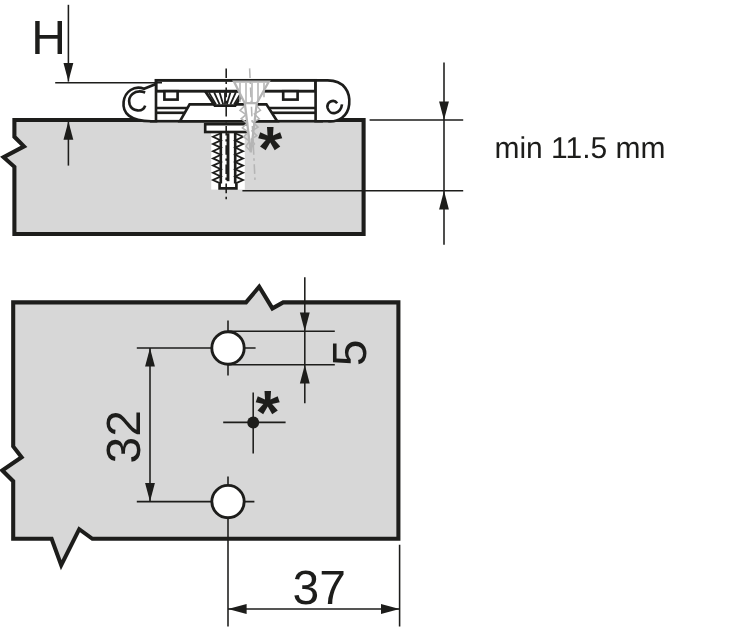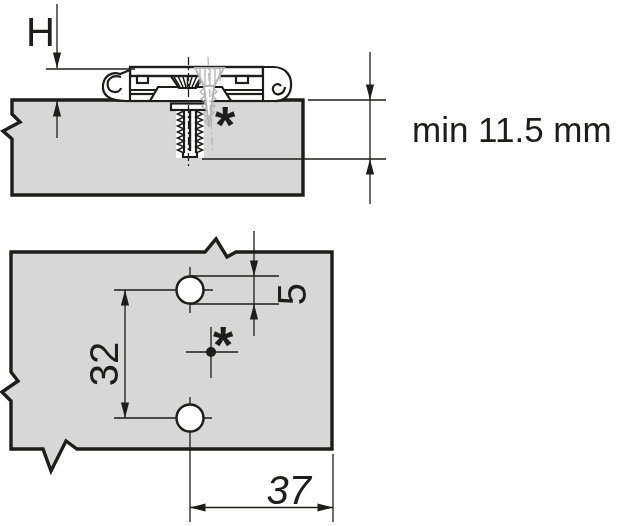--- a/index.html
+++ b/index.html
@@ -23,21 +23,21 @@
   .cl{stroke:var(--line);stroke-width:1.3;fill:none;stroke-dasharray:8 3 2 3;}
   .g2{stroke:var(--ghost-gray);stroke-width:1.9;fill:none;}
   .g2.wf{fill:#fff;}
   .g1{stroke:var(--ghost-gray);stroke-width:1.3;fill:none;}
   .gcl{stroke:var(--ghost-gray);stroke-width:1.3;fill:none;stroke-dasharray:8 3 2 3;}
   
   .lbl{position:absolute;color:var(--line);white-space:nowrap;line-height:1;}
   .dim{font-size:40px;}
   .rot{display:flex;align-items:center;justify-content:center;transform:rotate(-90deg);}
   .ast{font-size:52px;font-weight:bold;}
-  .ctr{text-align:right;font-style:italic;}
+  .ctr{text-align:center;}
 </style>
 </head>
 <body>
 
 <div class="stage">
   <svg width="617" height="526" viewBox="0 0 617 526">
 
     <g>
 
       <path class="panel" d="M12,100 L303,100 L303,195 L12,195 L12,139 L3,131 L20,122 L12,114 Z"></path>
@@ -142,21 +142,21 @@
         <path class="thin" d="M333,454 V522"></path>
         <path class="thin" d="M190,507.5 H333"></path>
         <polygon class="arr" points="190,507.5 205.5,503.4 205.5,511.6"></polygon>
         <polygon class="arr" points="333,507.5 317.5,503.4 317.5,511.6"></polygon>
       </g>
     </g>
   </svg>
 
   <div class="lbl dim" style="left:26px;top:12px;">H</div>
 
-  <div class="lbl" style="left:412px;top:112px;font-size:35px;">min 11.5 mm</div>
+  <div class="lbl" style="left:412px;top:112px;font-size:25px;">min 11.5 mm</div>
 
   <div class="lbl ast" style="left:215px;top:99px;">*</div>
 
   <div class="lbl dim rot" style="left:270px;top:272px;width:44px;height:44px;">5</div>
 
   <div class="lbl dim rot" style="left:64px;top:342px;width:80px;height:44px;">32</div>
 
   <div class="lbl ast" style="left:213px;top:319px;">*</div>
 
   <div class="lbl dim ctr" style="left:221px;top:470px;width:90px;">37</div>

